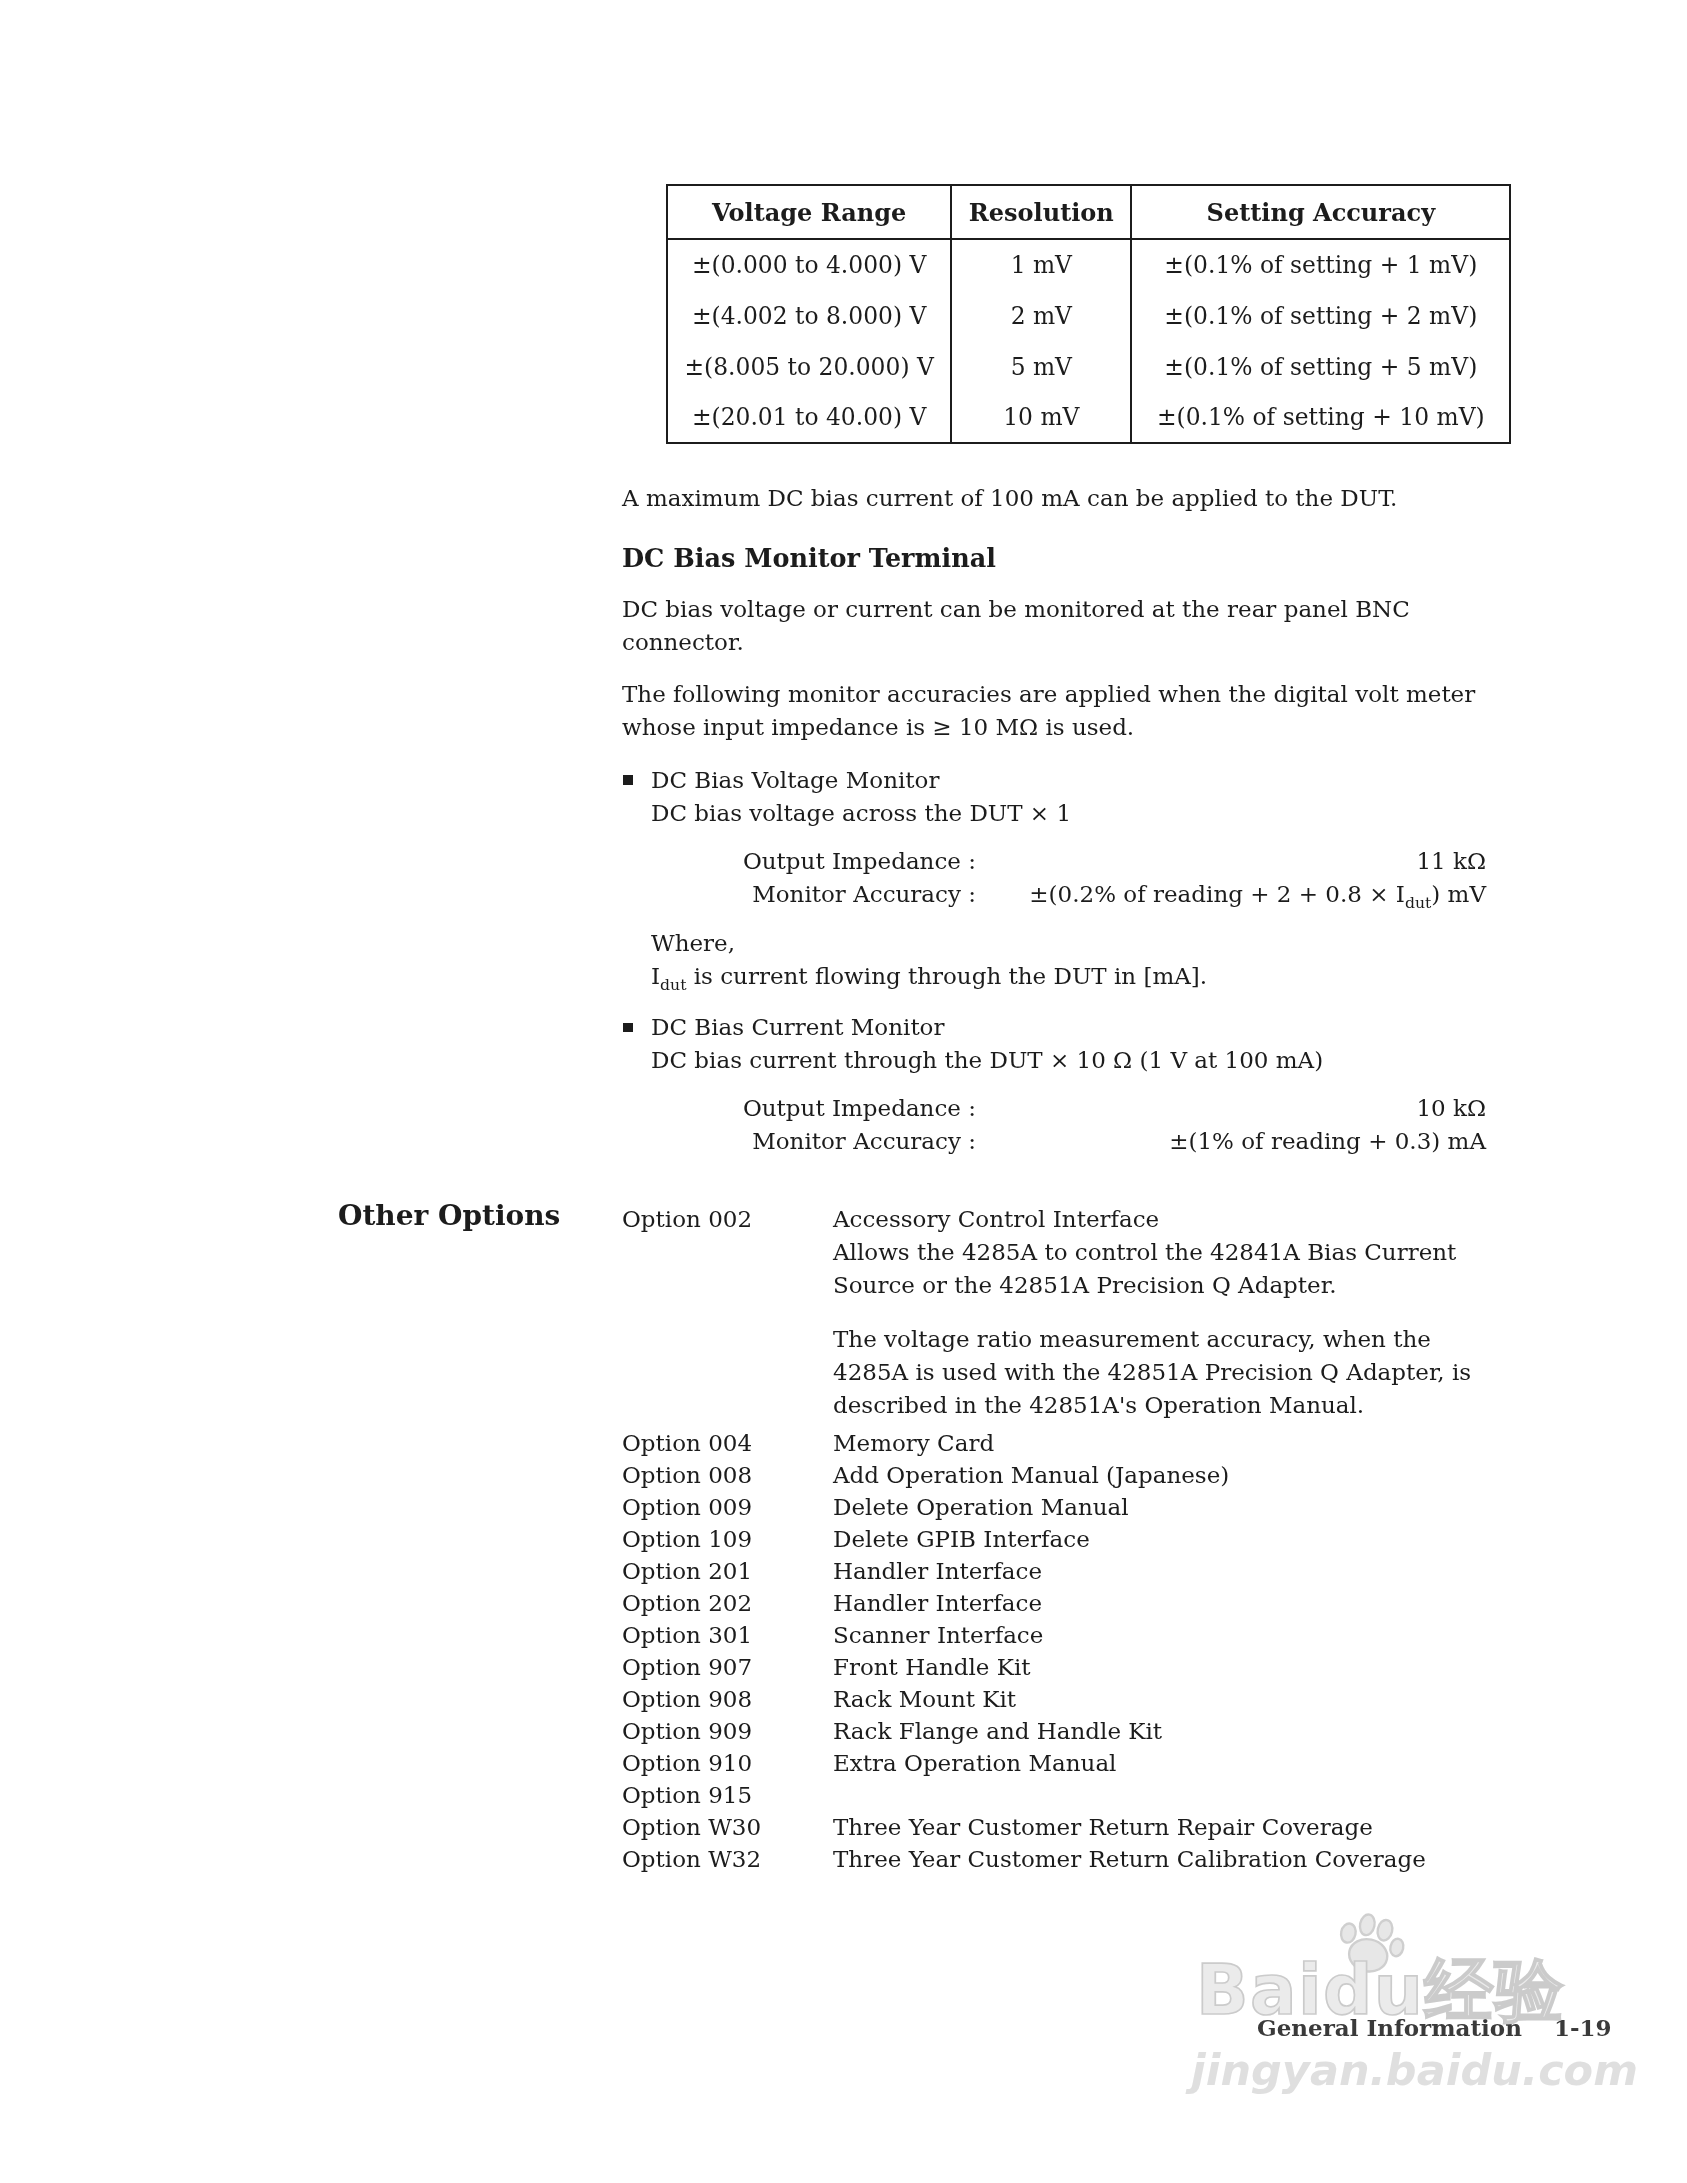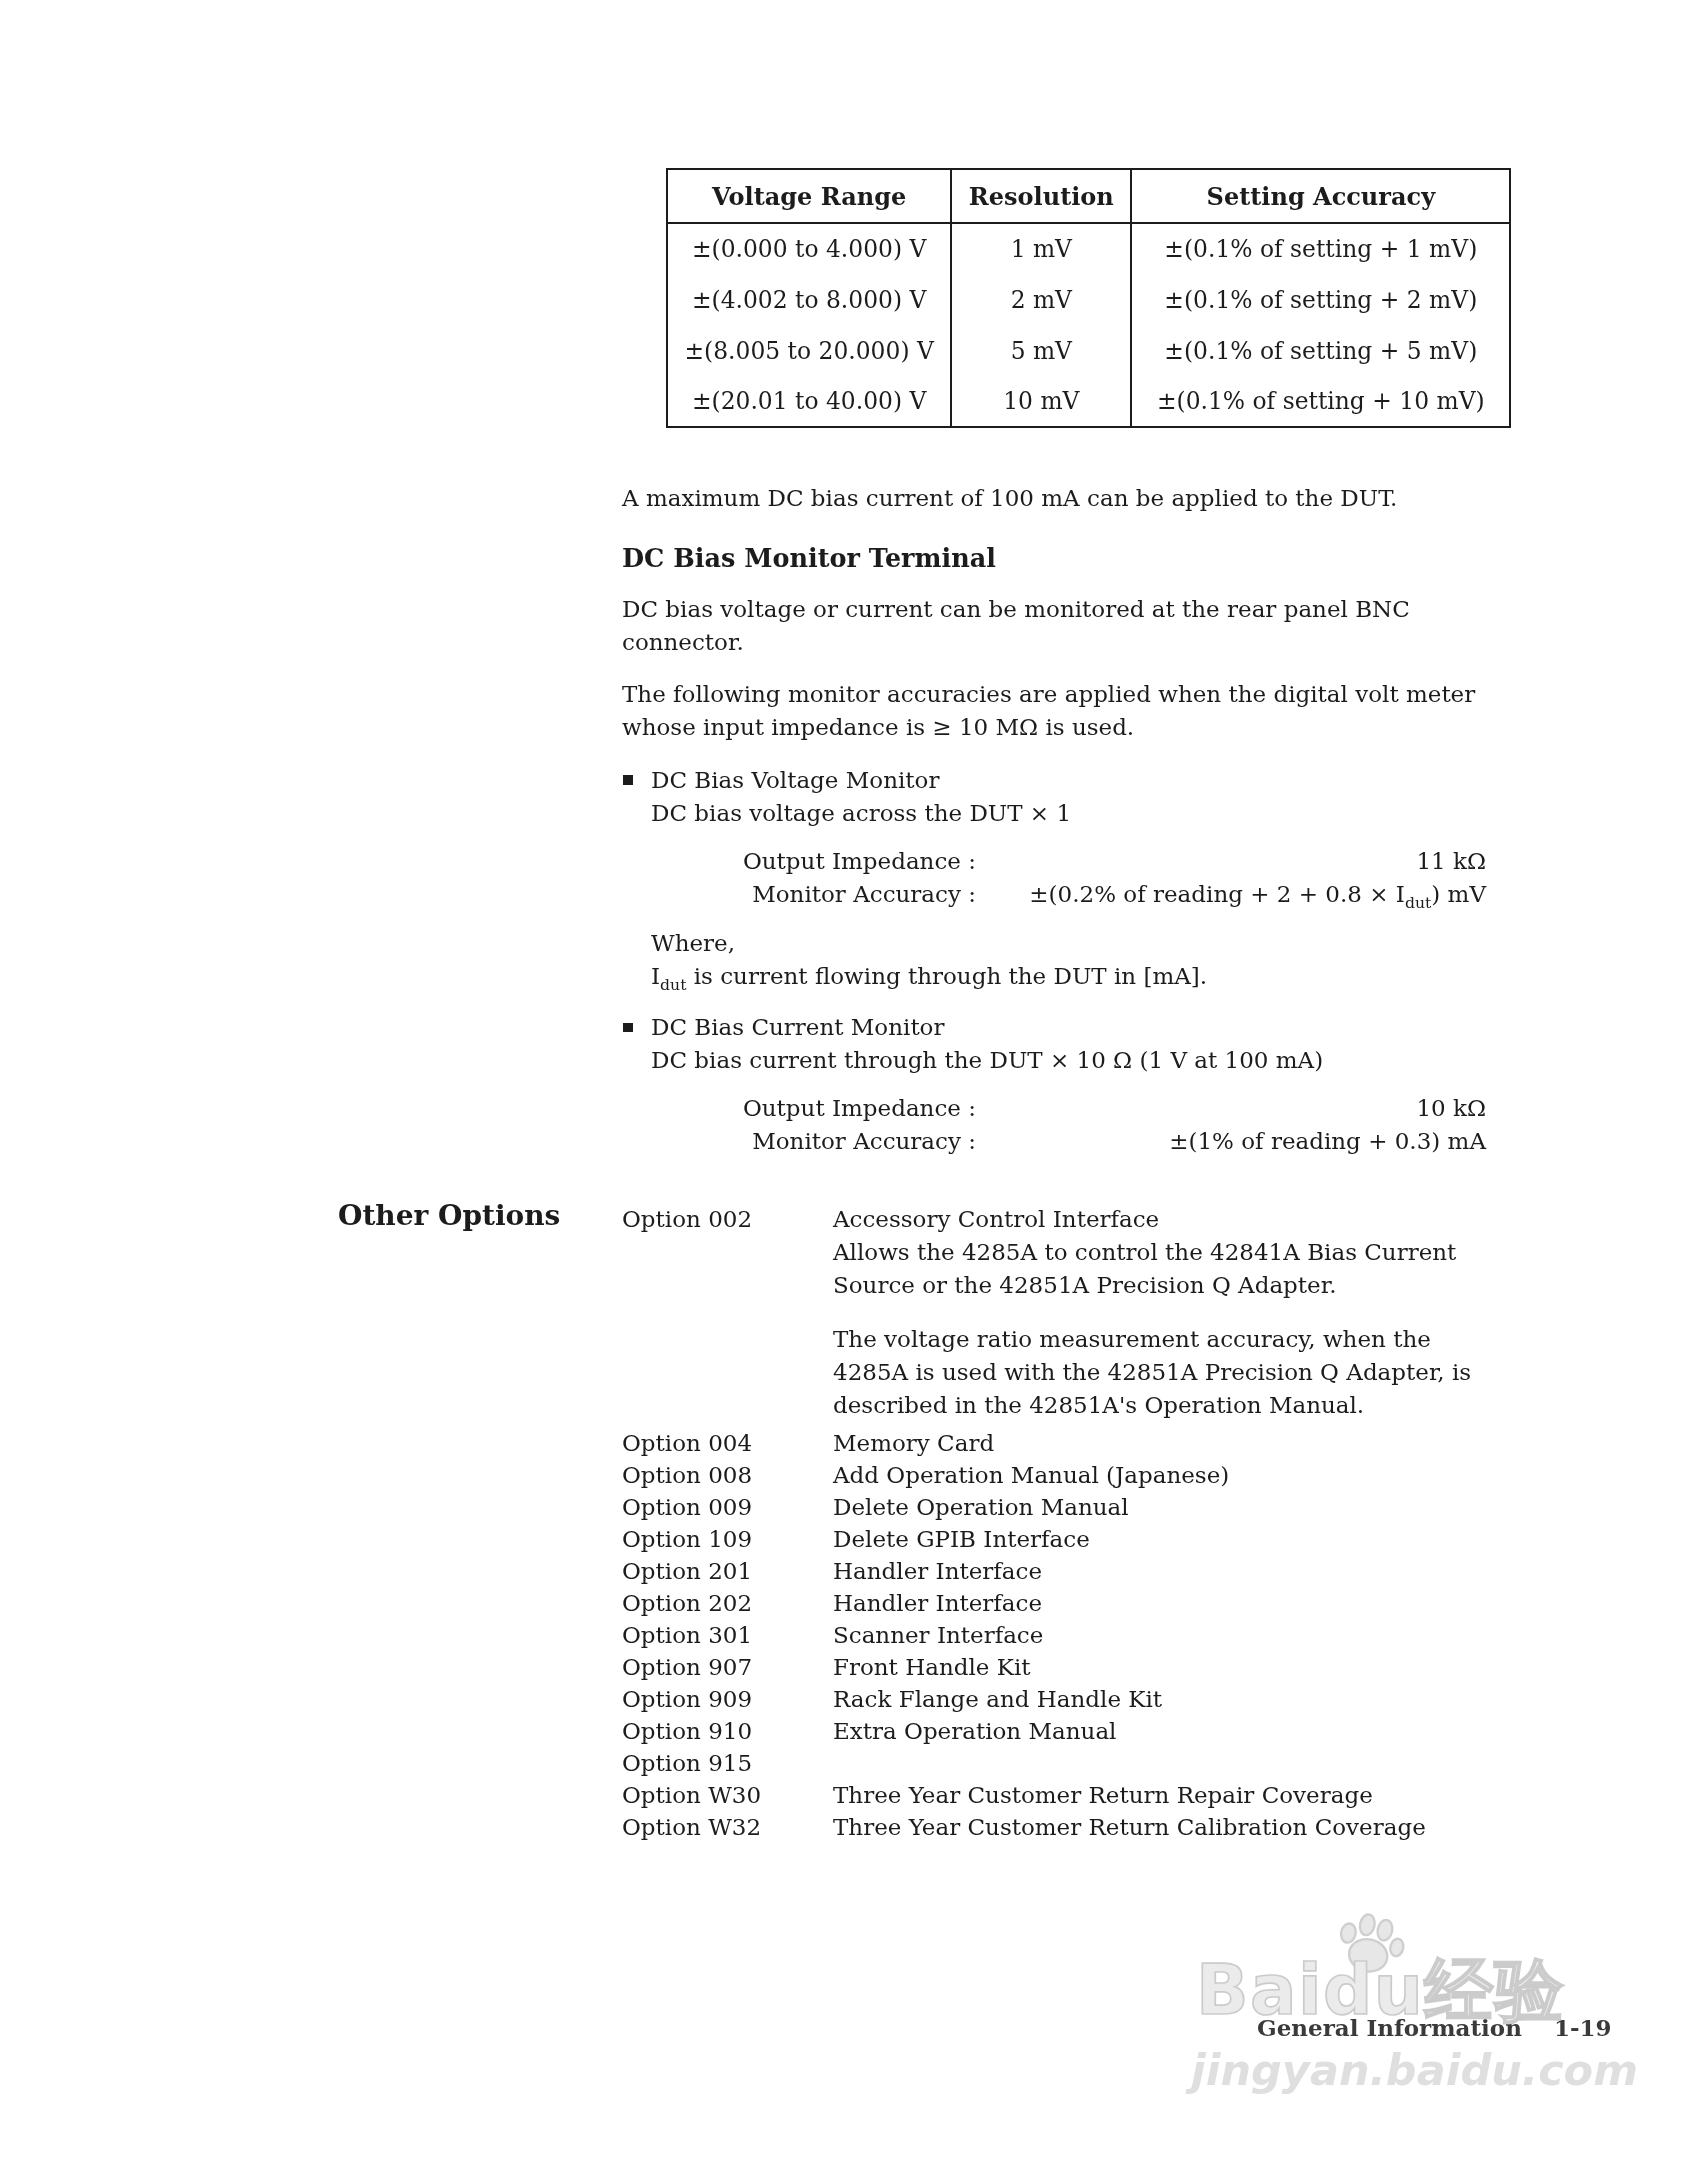--- a/index.html
+++ b/index.html
@@ -7,21 +7,21 @@
   body {
     width:1687px; height:2183px;
     font-family:"DejaVu Serif","Liberation Serif",serif;
     color:#1c1c1c;
     position:relative;
     overflow:hidden;
   }
   .page { position:relative; width:1687px; height:2183px; }
 
   
-  .table-wrap { position:absolute; left:666px; top:168px;border-radius:21px; }
+  .table-wrap { position:absolute; left:666px; top:184px;border-radius:21px; }
   table.spec { border-collapse:collapse; font-size:23.4px; }
   table.spec th, table.spec td {
     border-left:2.1px solid #1c1c1c; border-right:2.1px solid #1c1c1c;
     text-align:center; vertical-align:middle;
     padding:0 16.5px; height:51px; white-space:nowrap;
   }
   table.spec thead th {
     border-top:2.1px solid #1c1c1c; border-bottom:2.1px solid #1c1c1c;
     font-weight:bold; height:54px; font-size:24px;
   }
@@ -207,20 +207,24 @@
         <div class="option-label">Option 202</div>
         <div class="option-desc">Handler Interface</div>
       </div>
       <div class="option-row simple">
         <div class="option-label">Option 301</div>
         <div class="option-desc">Scanner Interface</div>
       </div>
       <div class="option-row simple">
         <div class="option-label">Option 907</div>
         <div class="option-desc">Front Handle Kit</div>
+      </div>
+      <div class="option-row simple">
+        <div class="option-label">Option 908</div>
+        <div class="option-desc">Rack Mount Kit</div>
       </div>
       <div class="option-row simple">
         <div class="option-label">Option 909</div>
         <div class="option-desc">Rack Flange and Handle Kit</div>
       </div>
       <div class="option-row simple">
         <div class="option-label">Option 910</div>
         <div class="option-desc">Extra Operation Manual</div>
       </div>
       <div class="option-row simple">

